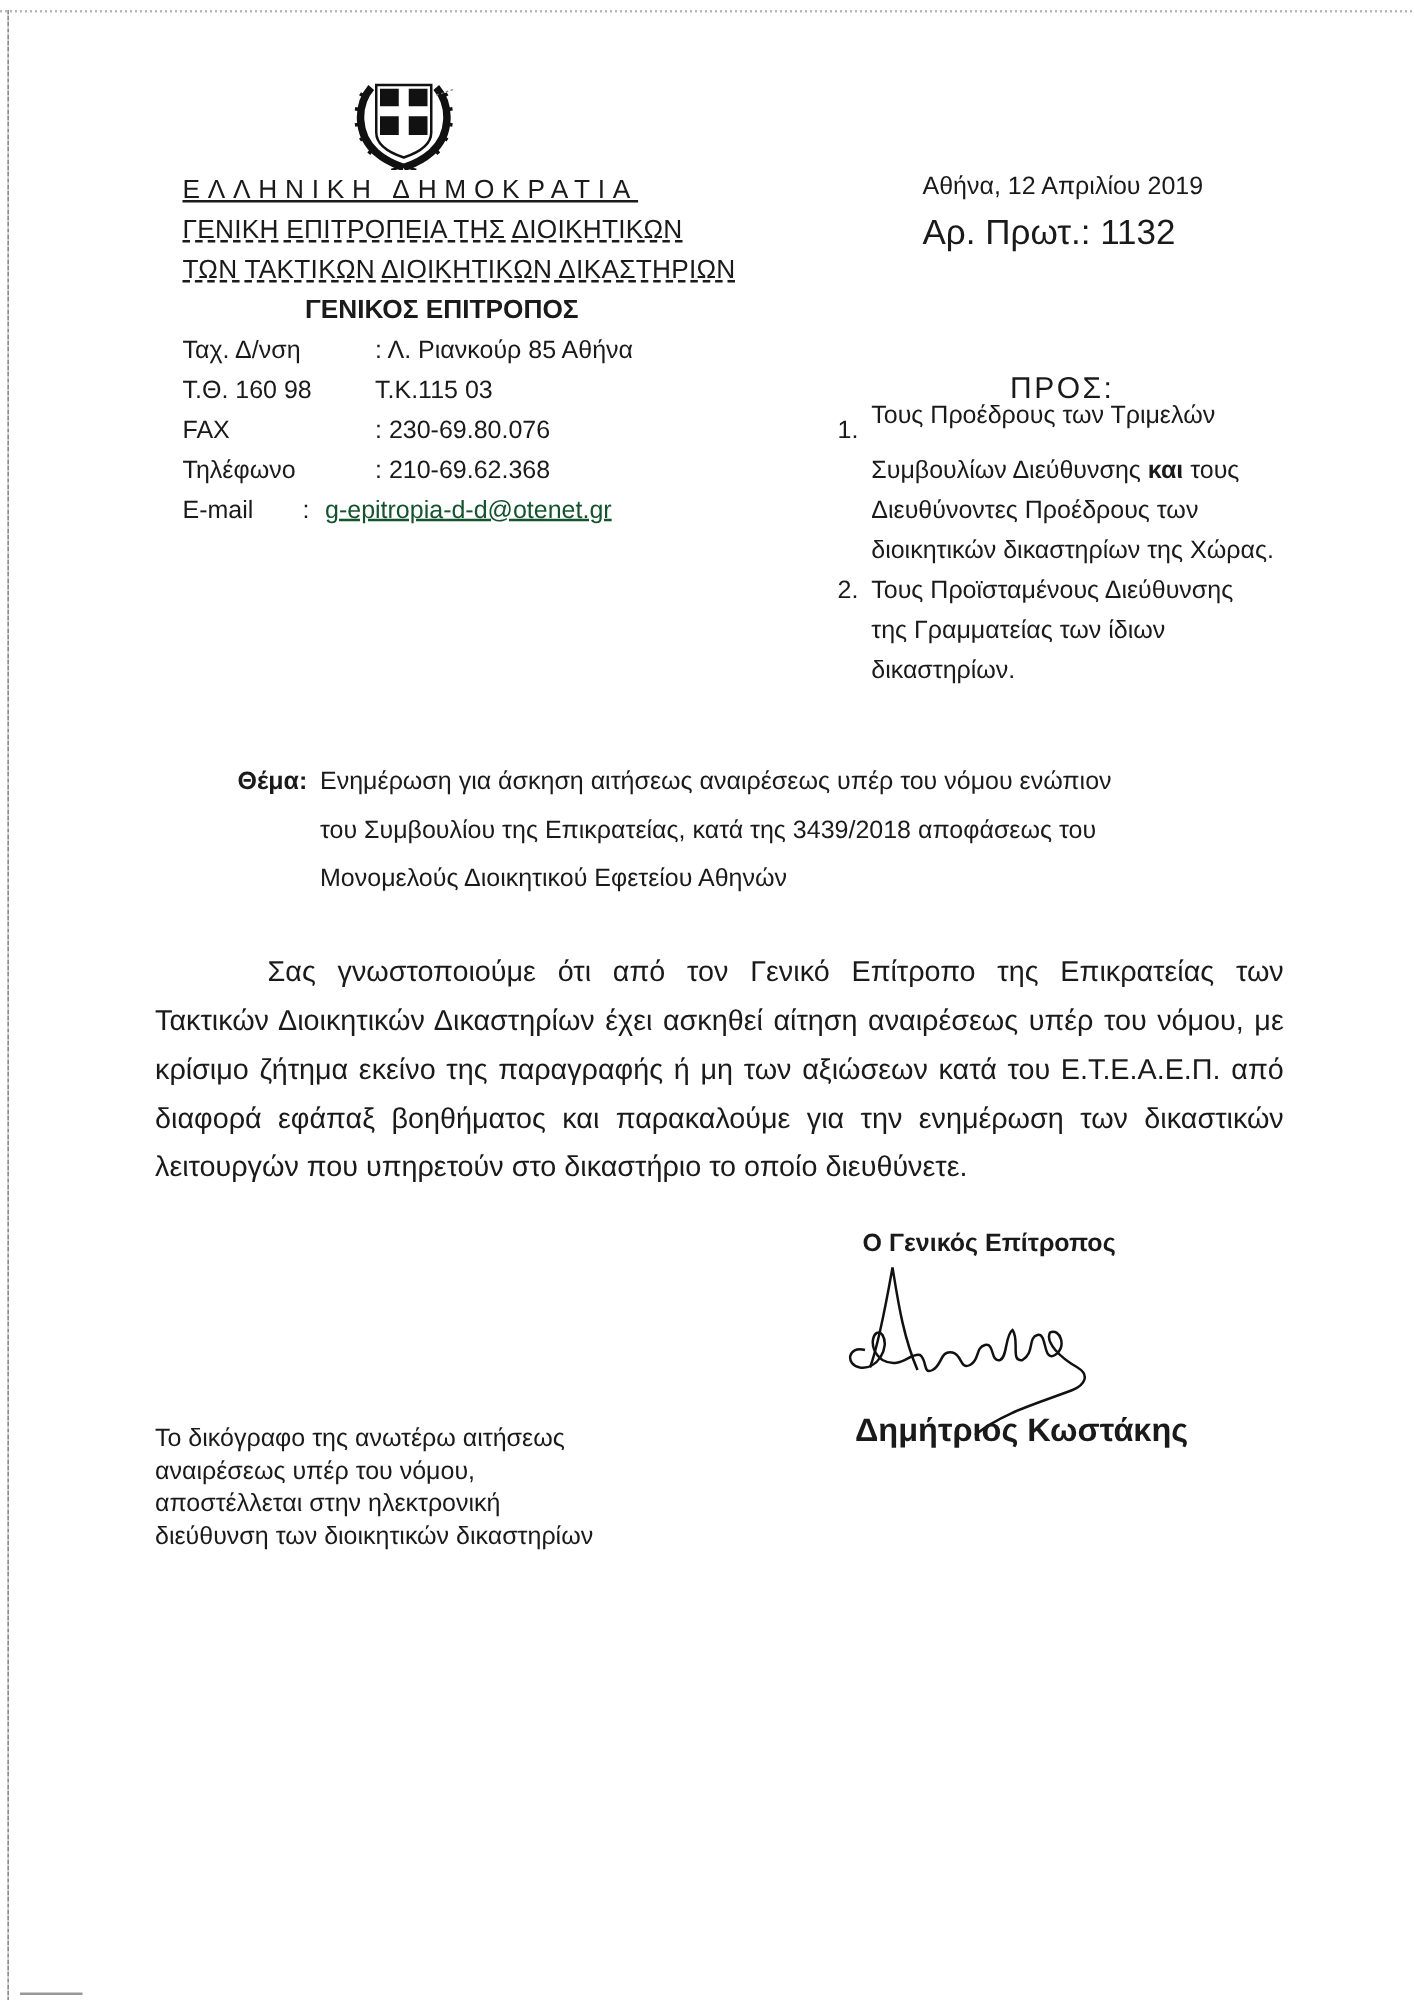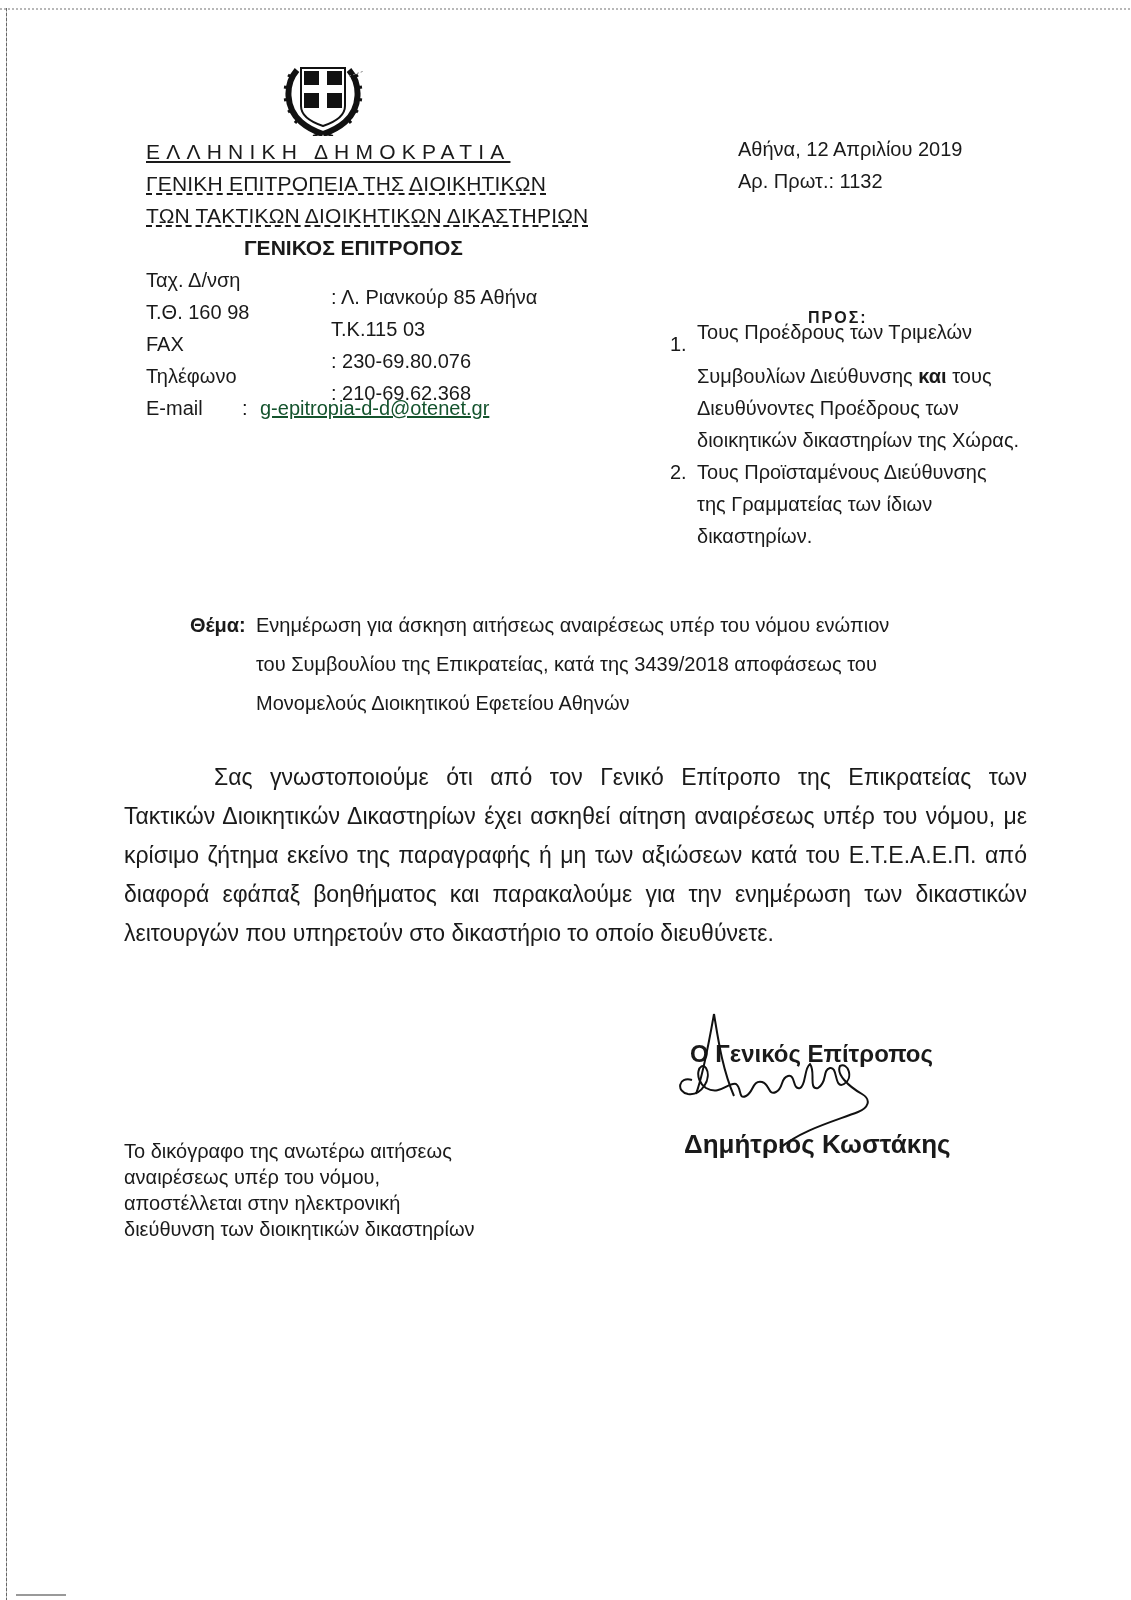--- a/index.html
+++ b/index.html
@@ -26,40 +26,40 @@
   .emblem { position: absolute; left: 283px; top: 52px; width: 80px; height: 84px; }
 
   .hdr { font-size: 21px; line-height: 29px; }
   .hdr1 { letter-spacing: 6.2px; text-decoration: underline; left: 146px; top: 137px; }
   .hdr2 { text-decoration: underline dashed; left: 146px; top: 169px; letter-spacing: .2px; }
   .hdr3 { text-decoration: underline dashed; left: 146px; top: 201px; letter-spacing: .2px; }
   .hdr4 { font-weight: bold; left: 244px; top: 233px; font-size: 21px; }
 
   .addr { font-size: 20px; line-height: 32px; }
   .addr-label { left: 146px; }
-  .addr-value { left: 331px; margin-top: 17px; }
+  .addr-value { left: 300px; }
 
   .link-email { text-decoration: underline; color: #14532d; }
 
   .date { font-size: 20px; left: 738px; top: 138px; }
-  .protocol { font-size: 20px; left: 738px; top: 170px; }
+  .protocol { font-size: 28px; left: 738px; top: 170px; }
 
-  .pros-title { font-weight: bold; font-size: 16px; letter-spacing: 2px; left: 808px; top: 297px; margin-top: 12px; }
+  .pros-title { font-weight: normal; font-size: 24px; letter-spacing: 2px; left: 808px; top: 297px; }
   .recip { font-size: 20px; line-height: 32px; }
   .recip-num { left: 670px; }
   .recip-text { left: 697px; }
 
   .subject { font-size: 20px; line-height: 40px; }
   .subject-label { font-weight: bold; left: 190px; top: 605px; text-align: right; }
   .subject-line { left: 256px; }
 
   .body-line { font-size: 23px; left: 124px; width: 903px; text-align: justify; text-align-last: justify; }
   .body-last { text-align-last: left; }
 
-  .sig-title { font-weight: bold; font-size: 24px; left: 690px; top: 1040px; }
+  .sig-title { font-weight: bold; font-size: 20px; left: 690px; top: 984px; }
   .sig-name { font-weight: bold; font-size: 26px; left: 684px; top: 1129px; }
   .signature { position: absolute; left: 672px; top: 1008px; width: 210px; height: 150px; }
 
   .note { font-size: 20px; line-height: 26px; left: 124px; }
 </style>
 </head>
 <body>
 
 <div class="scan-top"></div>
 <div class="scan-left"></div>

